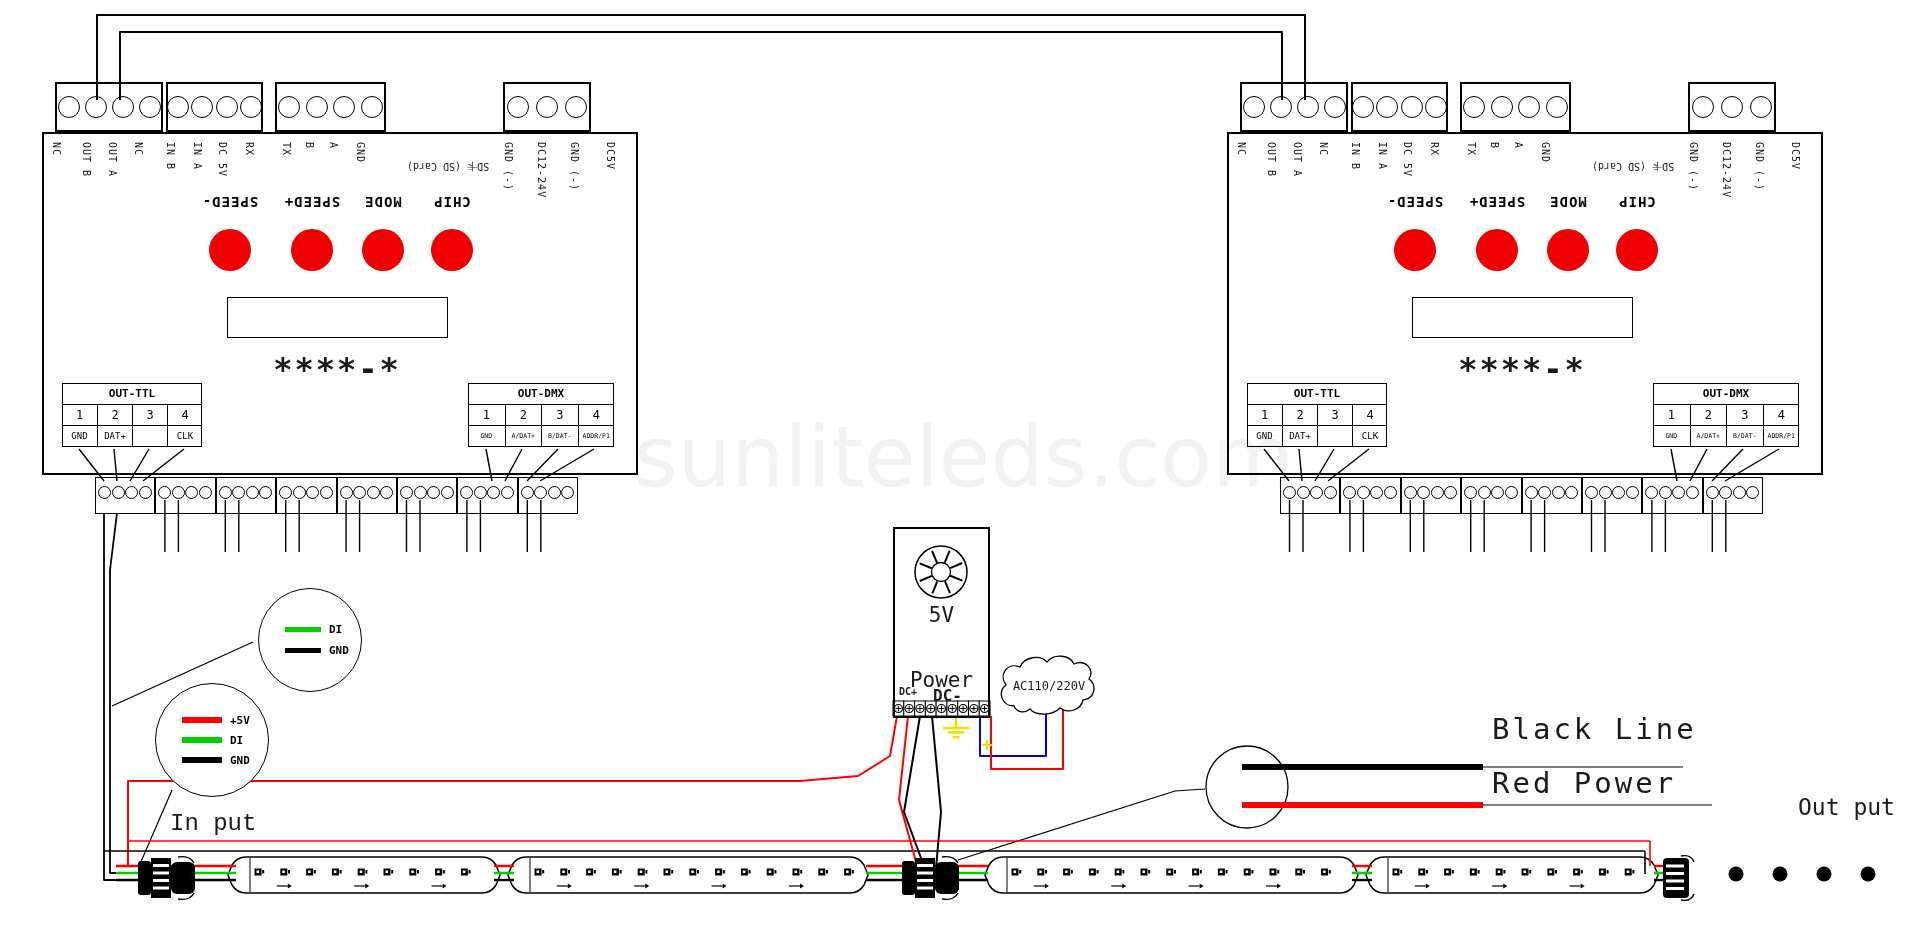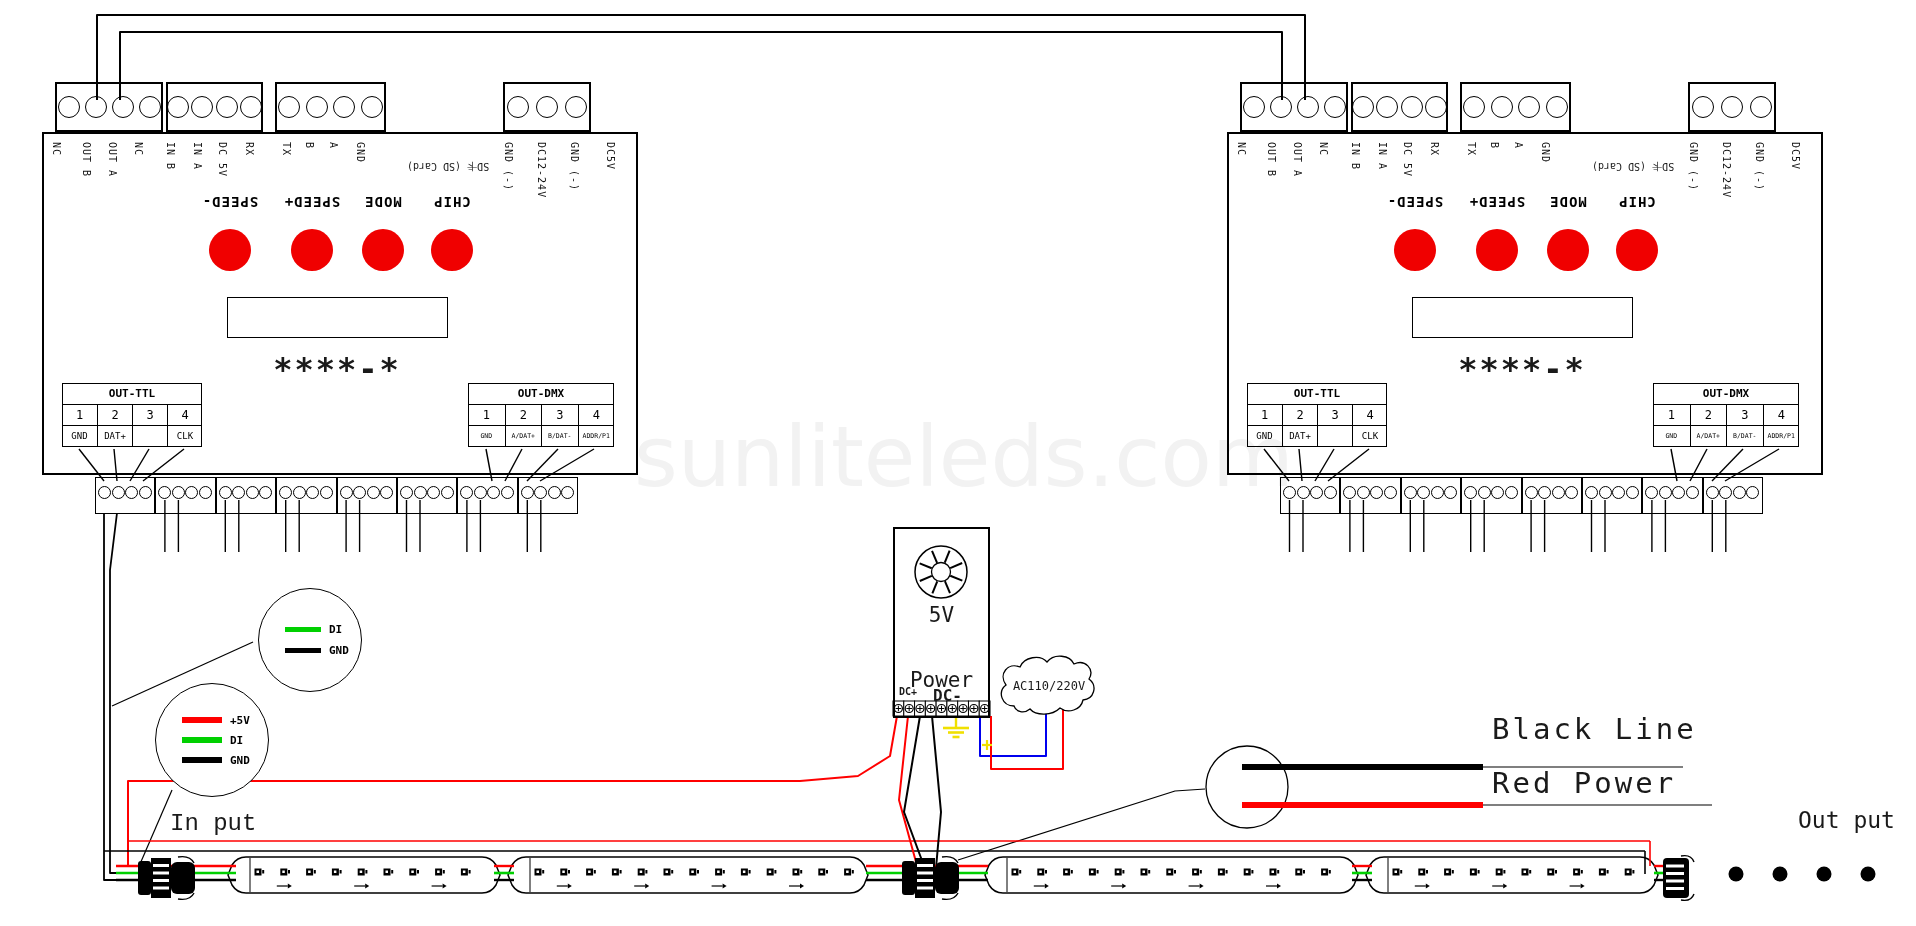--- a/index.html
+++ b/index.html
@@ -435,21 +435,21 @@
       <span class="bar" style="width: 40px; height: 6px; background: rgb(0, 208, 0);"></span>
       <span class="clab">DI</span>
     </div>
     <div class="crow">
       <span class="bar" style="width: 40px; height: 6px; background: rgb(0, 0, 0);"></span>
       <span class="clab">GND</span>
     </div>
   </div>
 
   <div class="t" style="left:170px;top:810px;font-size:24px;font-family:Liberation Mono, monospace;">In put</div>
-  <div class="t" style="left:1798px;top:794px;font-size:23px;margin-top:13px;">Out put</div>
+  <div class="t" style="left:1798px;top:794px;font-size:23px;">Out put</div>
   <div class="t" style="left:1492px;top:712px;font-size:29px;letter-spacing:3px;">Black Line</div>
   <div class="t" style="left:1492px;top:766px;font-size:29px;letter-spacing:3px;">Red Power</div>
 <div class="box" style="left: 42px; top: 132px; width: 596px; height: 343px;"></div>
     <div class="box" style="left: 55px; top: 82px; width: 108px; height: 50px;"></div>
     <div class="hole" style="left: 57.5px; top: 96px; width: 22px; height: 22px;"></div>
     <div class="hole" style="left: 84.5px; top: 96px; width: 22px; height: 22px;"></div>
     <div class="hole" style="left: 111.5px; top: 96px; width: 22px; height: 22px;"></div>
     <div class="hole" style="left: 138.5px; top: 96px; width: 22px; height: 22px;"></div>
     <div class="box" style="left: 166px; top: 82px; width: 97px; height: 50px;"></div>
     <div class="hole" style="left: 167.125px; top: 96px; width: 22px; height: 22px;"></div>

